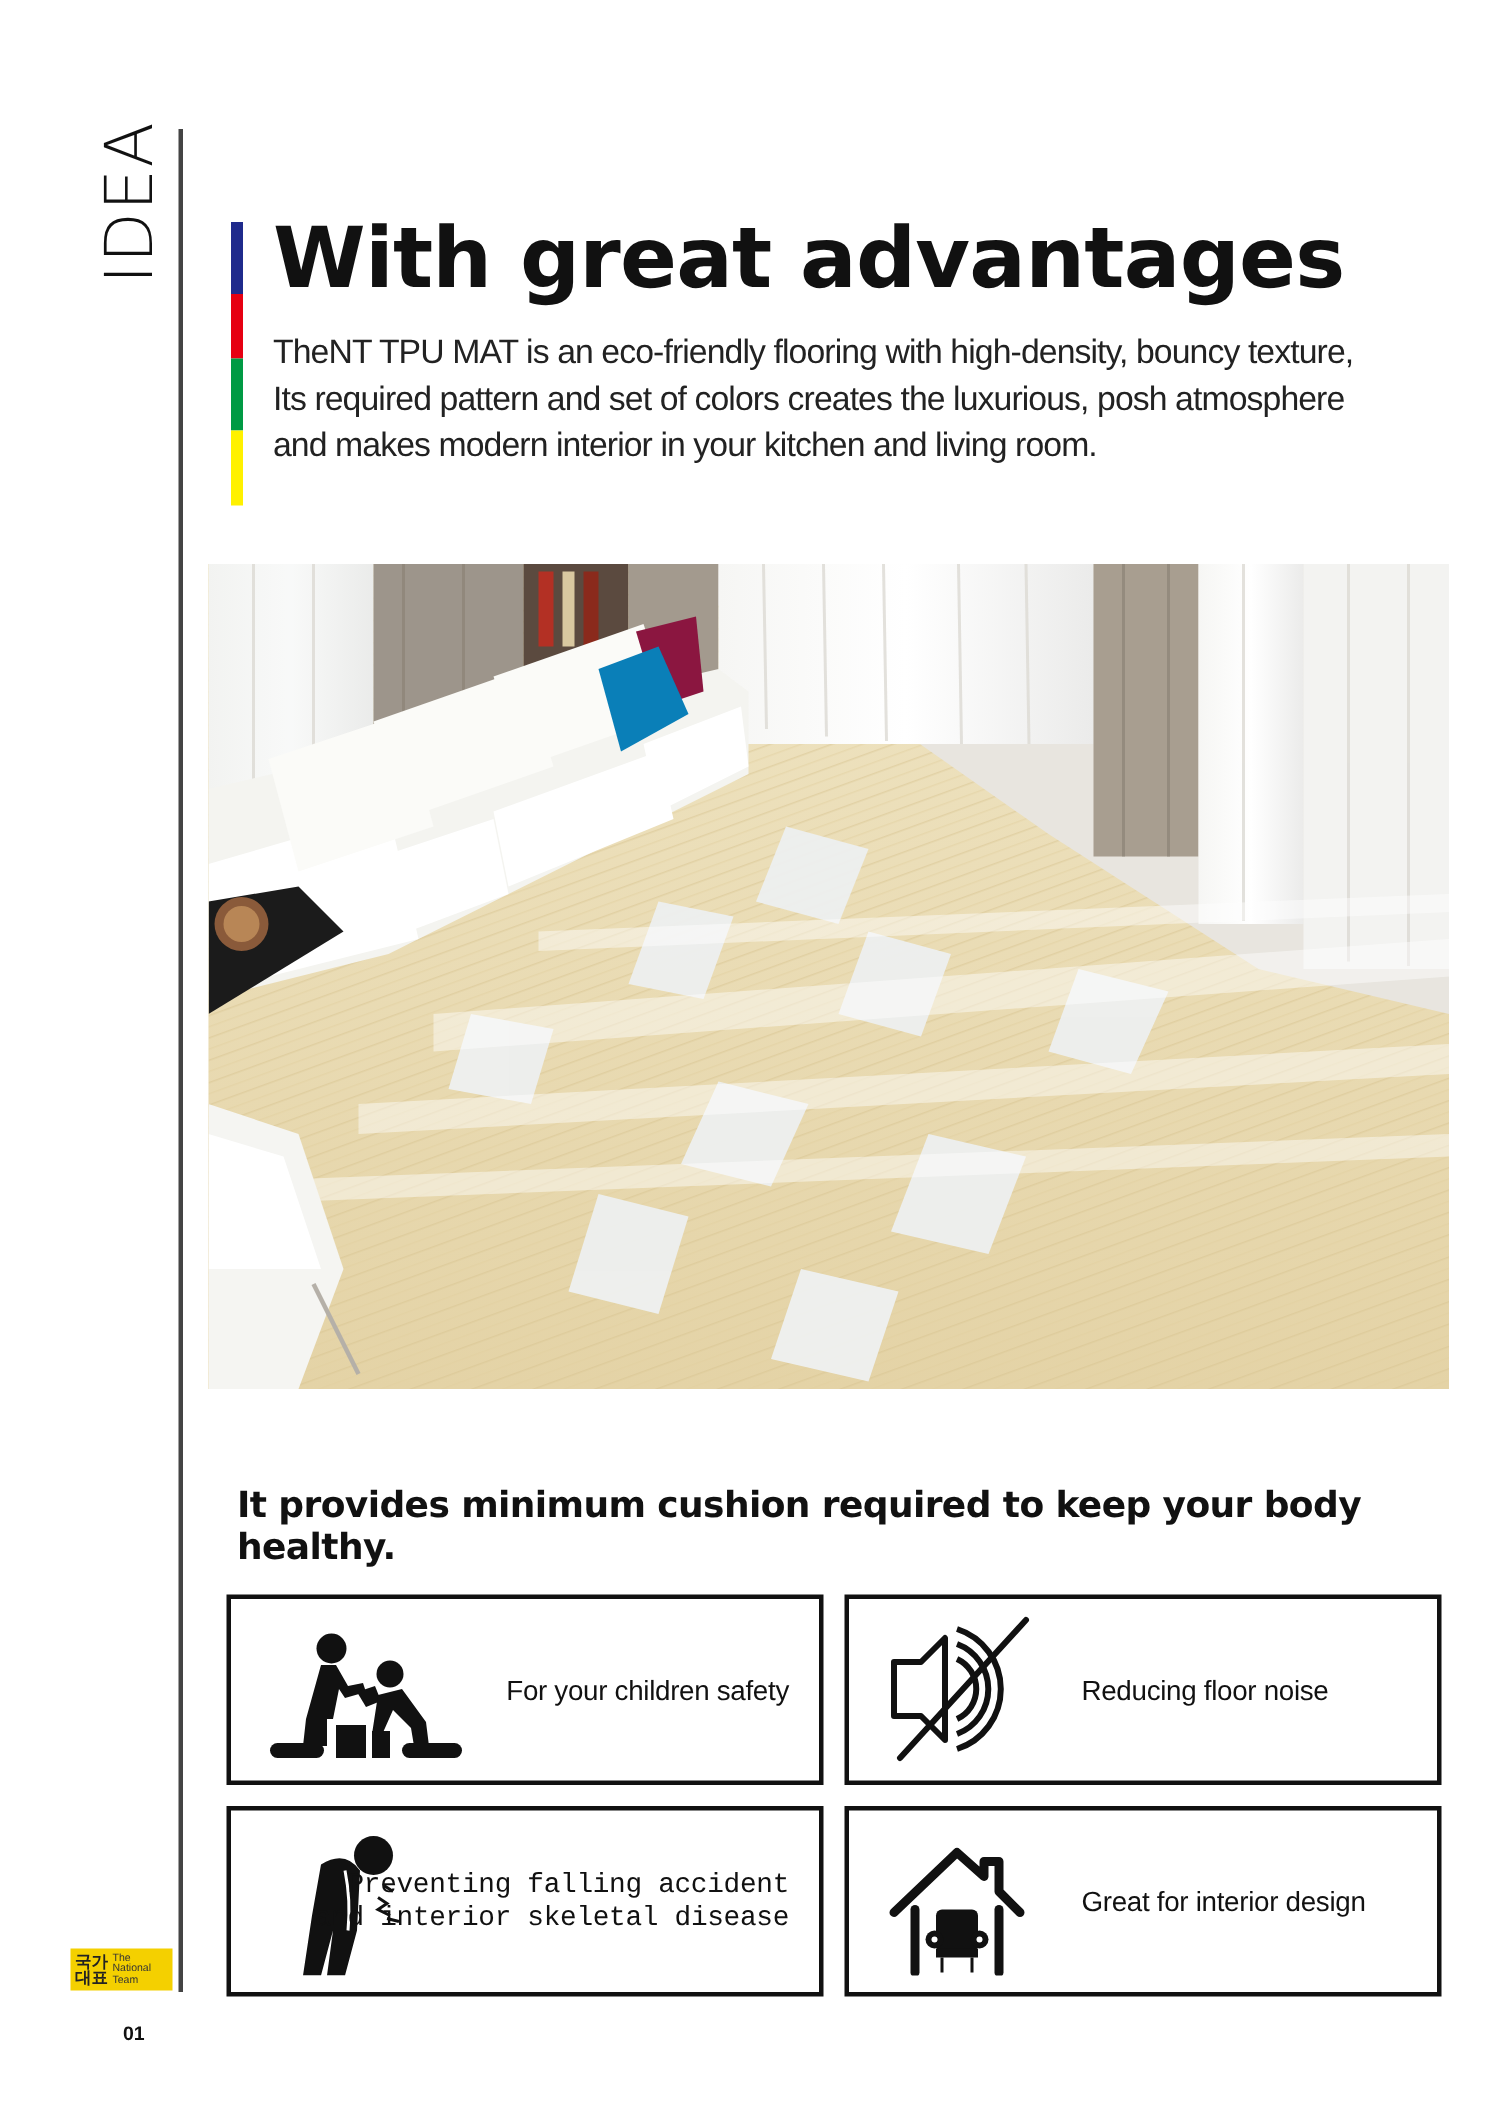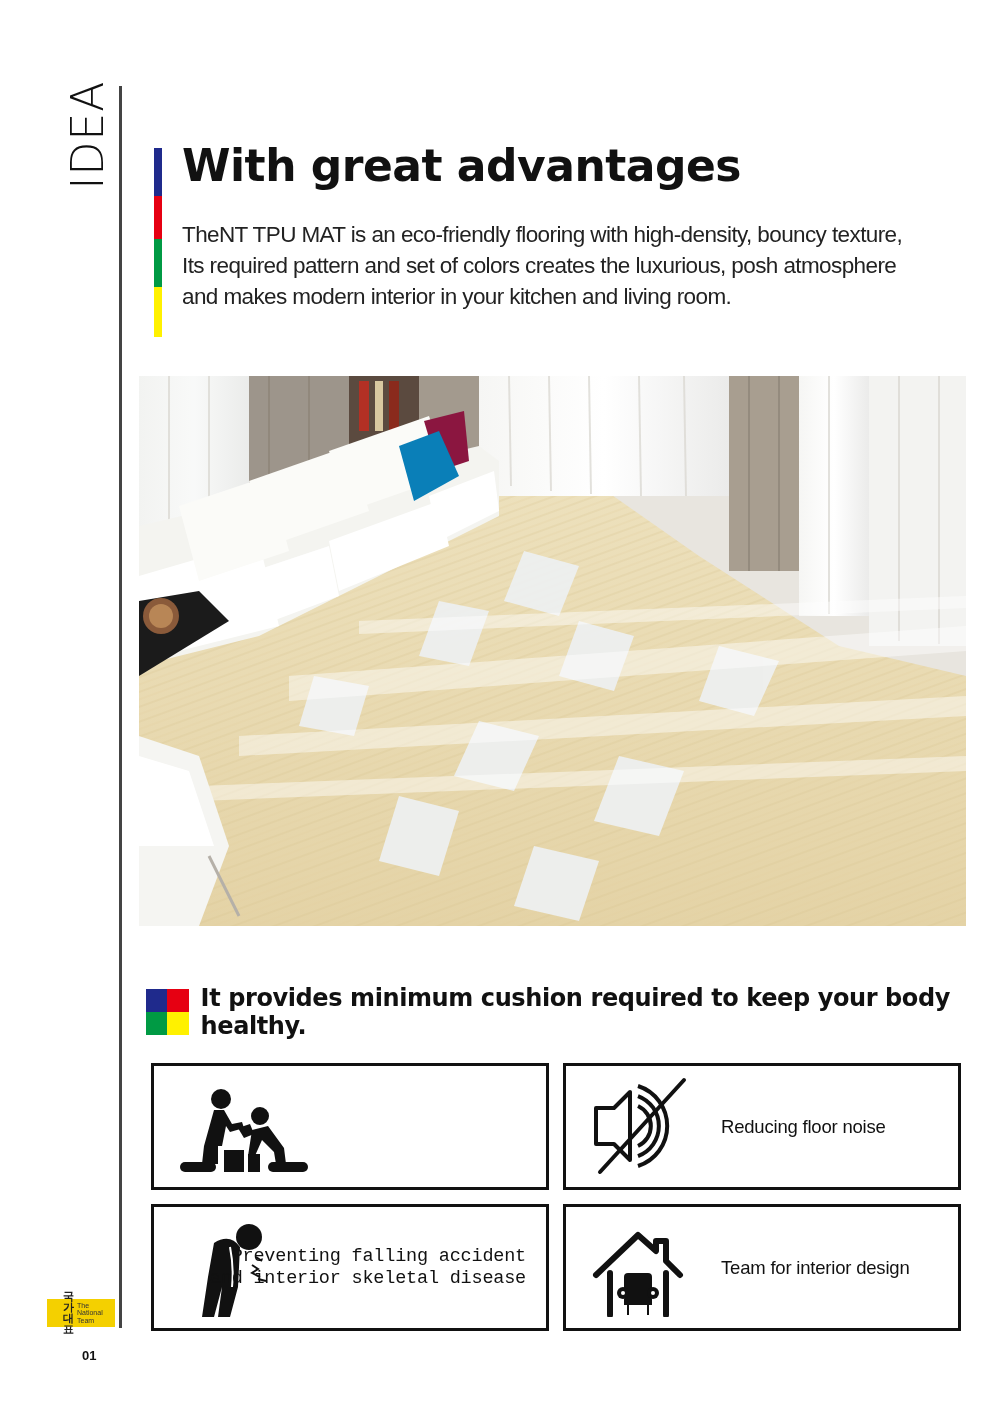--- a/index.html
+++ b/index.html
@@ -18,58 +18,58 @@
     font-family: "DejaVu Sans", sans-serif; font-weight: 300; color: #111;
   }
   .vline {
     position: absolute; left: 119px; top: 86px; width: 3px; height: 1242px;
     background: #444;
   }
   .colorbar { position: absolute; left: 154px; top: 148px; width: 8px; }
   .colorbar div { width: 8px; }
   .title {
     position: absolute; left: 182px; top: 140px; margin: 0;
-    font-size: 44px; font-weight: bold; color: #111; letter-spacing: -0.5px;
+    font-size: 56px; font-weight: bold; color: #111; letter-spacing: -0.5px;
     font-family: "DejaVu Sans", sans-serif;
   }
   .desc {
     position: absolute; left: 182px; top: 219px; width: 800px; margin: 0;
     font-size: 22.5px; line-height: 31px; color: #222; letter-spacing: -0.6px;
   }
   .desc p { margin: 0; }
   
   .photo {
     position: absolute; left: 139px; top: 376px; width: 827px; height: 550px;
     overflow: hidden; background: #e9dcb4;
   }
   .photo svg { display: block; }
   .sub-head {
     position: absolute; left: 146px; top: 989px; height: 46px;
-    display: flex; align-items: center;
+    display: flex; align-items: center; flex-direction: column;
   }
   .quad { width: 46px; height: 46px; display: grid; grid-template-columns: 1fr 1fr; grid-template-rows: 1fr 1fr; }
   .sub-head h2 {
     margin: 0 0 0 12px; font-size: 24px; font-weight: bold; color: #111;
     letter-spacing: -0.4px; font-family: "DejaVu Sans", sans-serif;
   }
   .feature {
     position: absolute; width: 392px; height: 121px;
     border: 3px solid #111; box-sizing: content-box;
     display: flex; align-items: center;
   }
   .feature .ico { position: absolute; left: 10px; top: 10px; width: 145px; height: 100px; }
   .feature .txt {
     position: absolute; right: 20px; top: 0; bottom: 0;
     display: flex; flex-direction: column; justify-content: center; align-items: flex-end;
     font-size: 18.5px; line-height: 22px; color: #111; text-align: right; letter-spacing: -0.2px;
   }
   .feature .txt.left { right: auto; left: 155px; align-items: flex-start; text-align: left; }
   .logo {
     position: absolute; left: 47px; top: 1299px; width: 68px; height: 28px;
-    background: #f4d000; display: flex; align-items: center; padding: 0 16px; box-sizing: border-box;
+    background: #f4d000; display: flex; align-items: center; padding: 0 3px; box-sizing: border-box;
   }
   .logo .ko { font-size: 11px; line-height: 11px; font-weight: bold; color: #222; font-family: "DejaVu Sans", sans-serif; }
   .logo .en { font-size: 7px; line-height: 7.5px; color: #333; margin-left: 3px; }
   .page-num {
     position: absolute; left: 82px; top: 1348px; font-size: 13px; font-weight: bold; color: #111;
   }
 </style>
 </head>
 <body>
 
@@ -203,20 +203,23 @@
     <path d="M50 34 L60 34 L68 48 L78 46 L80 52 L66 56 L62 50 L58 70 L50 70 L46 88 L38 88 L40 70 Z" fill="#111"></path>
     <rect x="16" y="86" width="36" height="10" rx="5" fill="#111"></rect>
     <path d="M44 60 L54 60 L54 88 L44 88 Z" fill="#111"></path>
     <rect x="60" y="74" width="20" height="22" fill="#111"></rect>
     <rect x="84" y="78" width="12" height="18" fill="#111"></rect>
     <path d="M74 52 L86 48 L90 58 L80 62 Z" fill="#111"></path>
     <circle cx="96" cy="40" r="9" fill="#111"></circle>
     <path d="M88 54 L104 50 L120 72 L122 88 L112 88 L110 76 L98 64 L90 82 L84 80 Z" fill="#111"></path>
     <rect x="104" y="86" width="40" height="10" rx="5" fill="#111"></rect>
   </svg>
+  <div class="txt">
+    <span>For your children safety</span>
+  </div>
 </div>
 
 <div class="feature" style="left:563px;top:1063px;">
   <svg class="ico" viewBox="0 0 145 100">
     <path d="M20 32 L38 32 L54 16 L54 84 L38 68 L20 68 Z" fill="none" stroke="#111" stroke-width="4" stroke-linejoin="round"></path>
     <path d="M62 30 A22 22 0 0 1 62 70" fill="none" stroke="#111" stroke-width="4"></path>
     <path d="M62 20 A32 32 0 0 1 62 80" fill="none" stroke="#111" stroke-width="4"></path>
     <path d="M62 10 A42 42 0 0 1 62 90" fill="none" stroke="#111" stroke-width="4"></path>
     <line x1="24" y1="96" x2="108" y2="4" stroke="#111" stroke-width="4" stroke-linecap="round"></line>
   </svg>
@@ -248,21 +251,21 @@
     <rect x="48" y="56" width="28" height="28" rx="4" fill="#111"></rect>
     <circle cx="47" cy="76" r="6" fill="#111"></circle>
     <circle cx="77" cy="76" r="6" fill="#111"></circle>
     <circle cx="47" cy="76" r="2" fill="#fff"></circle>
     <circle cx="77" cy="76" r="2" fill="#fff"></circle>
     <rect x="48" y="82" width="28" height="6" fill="#111"></rect>
     <line x1="52" y1="88" x2="52" y2="98" stroke="#111" stroke-width="2"></line>
     <line x1="72" y1="88" x2="72" y2="98" stroke="#111" stroke-width="2"></line>
   </svg>
   <div class="txt left">
-    <span>Team for interior design</span>
+    <span>Great for interior design</span>
   </div>
 </div>
 
 <div class="logo">
   <div class="ko">
     <div>국가</div>
     <div>대표</div>
   </div>
   <div class="en">
     <div>The</div>

